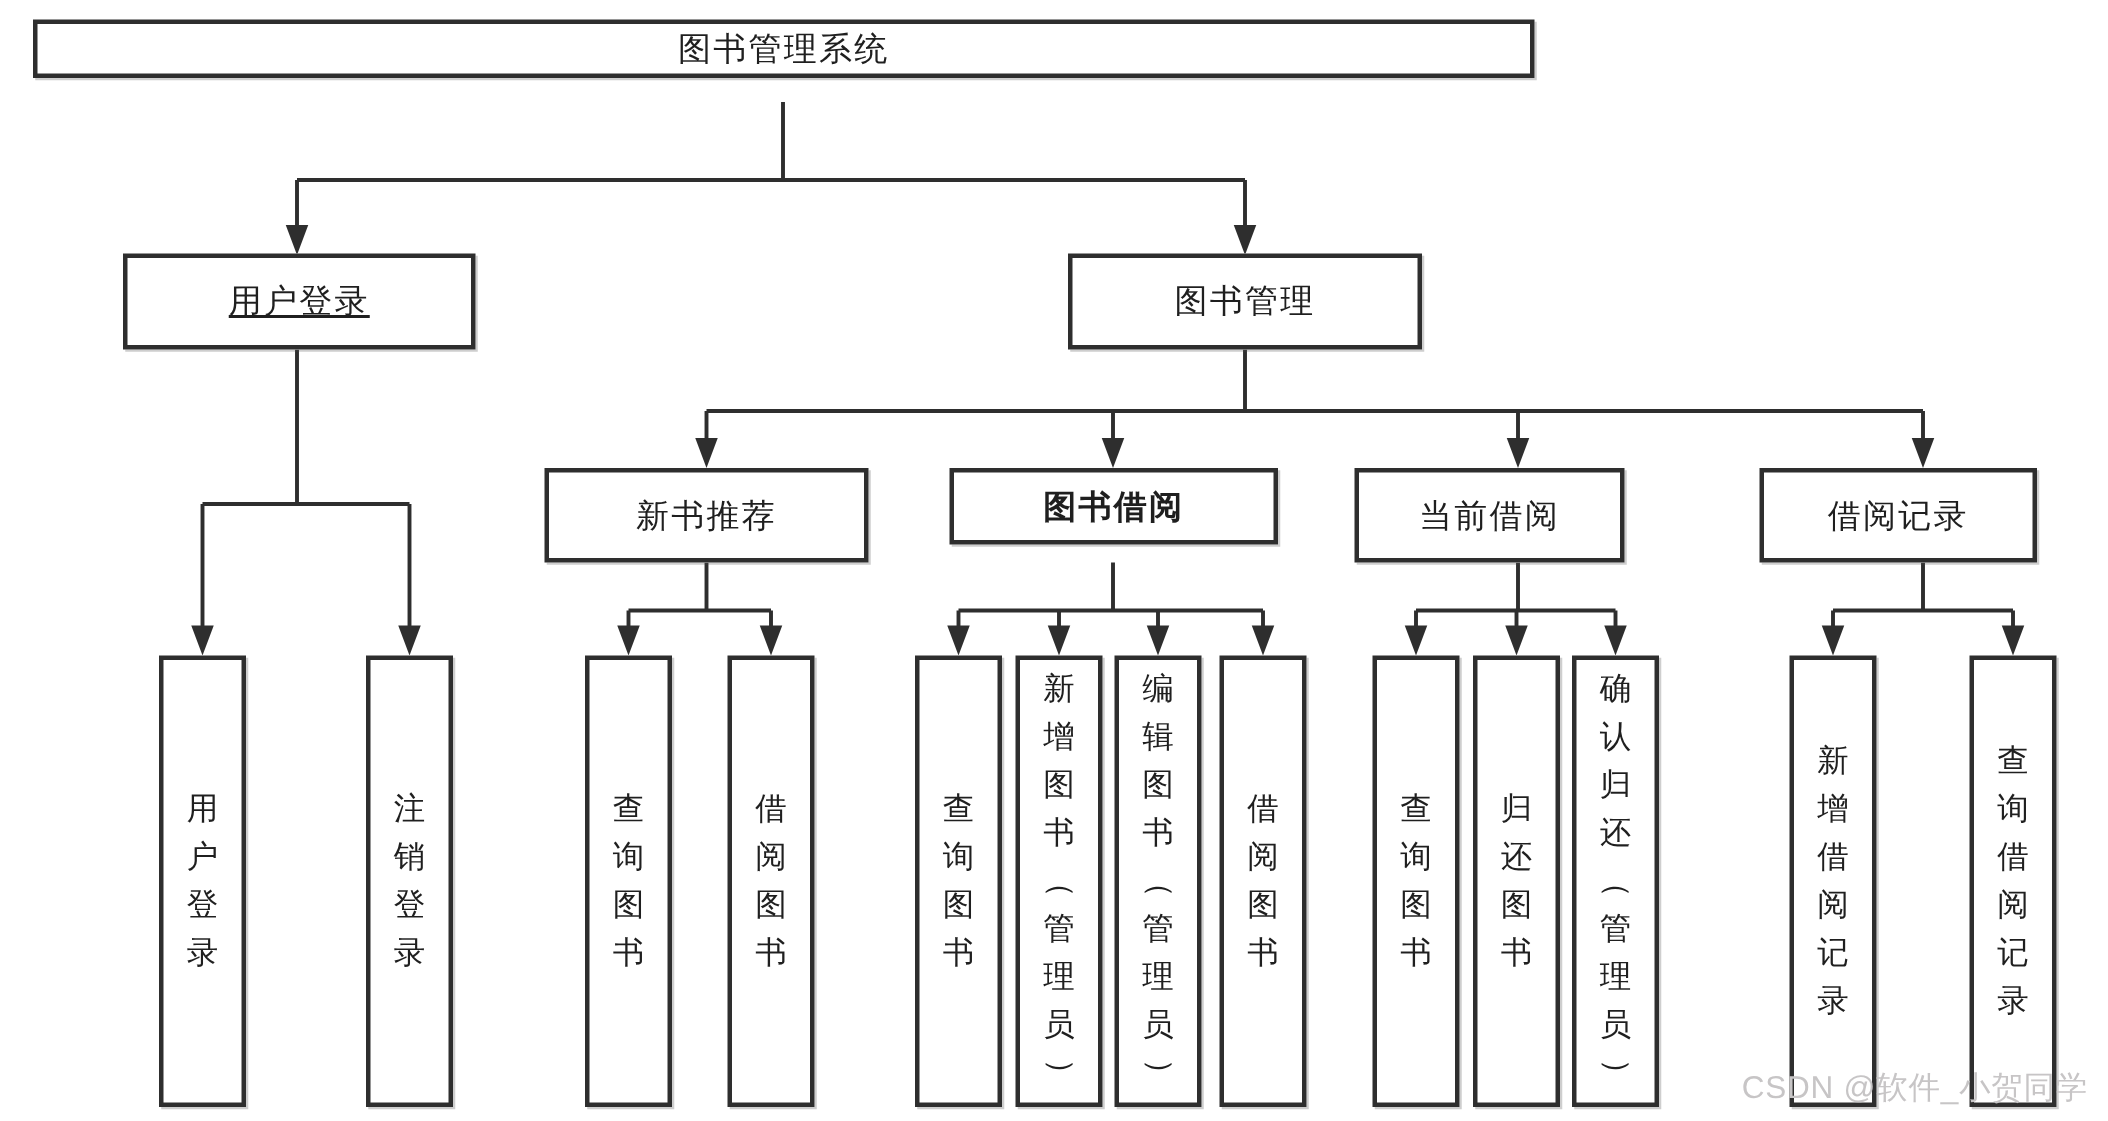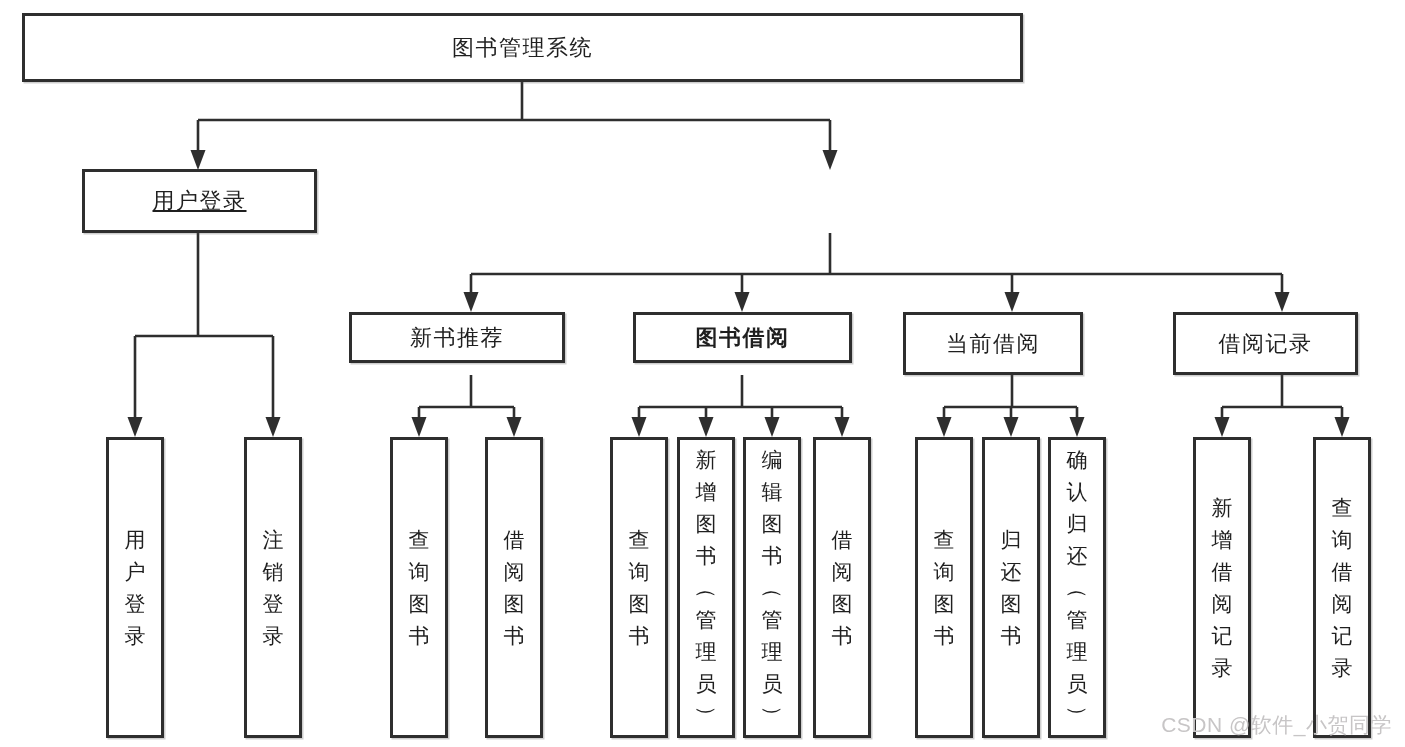--- a/index.html
+++ b/index.html
@@ -72,25 +72,26 @@
       <polygon points="1003.5,417 1018.5,417 1011,437"></polygon>
       <polygon points="1069.5,417 1084.5,417 1077,437"></polygon>
     </g>
     <g>
       <path d="M1282 375 V407 M1222 407 H1342 M1222 407 V419 M1342 407 V419"></path>
       <polygon points="1214.5,417 1229.5,417 1222,437"></polygon>
       <polygon points="1334.5,417 1349.5,417 1342,437"></polygon>
     </g>
   </svg>
 
-  <div class="box h-label" style="left:22px;top:13px;width:1001px;height:69px;">图书管理系统</div>
+  <div class="box h-label" style="left:22px;top:13px;width:1001px;height:39px;">图书管理系统</div>
 
   <div class="box h-label" style="left:82px;top:169px;width:235px;height:64px;text-decoration:underline;">用户登录</div>
+  <div class="box h-label" style="left:712px;top:169px;width:236px;height:64px;">图书管理</div>
 
-  <div class="box h-label" style="left:349px;top:312px;width:216px;height:51px;">新书推荐</div>
+  <div class="box h-label" style="left:363px;top:312px;width:216px;height:63px;">新书推荐</div>
   <div class="box h-label" style="left:633px;top:312px;width:219px;height:51px;font-weight:bold;">图书借阅</div>
   <div class="box h-label" style="left:903px;top:312px;width:180px;height:63px;">当前借阅</div>
   <div class="box h-label" style="left:1173px;top:312px;width:185px;height:63px;">借阅记录</div>
 
   <div class="box leaf" style="left:106px;top:437px;width:58px;height:301px;">
       <span>用</span>
       <span>户</span>
       <span>登</span>
       <span>录</span>
     </div>

